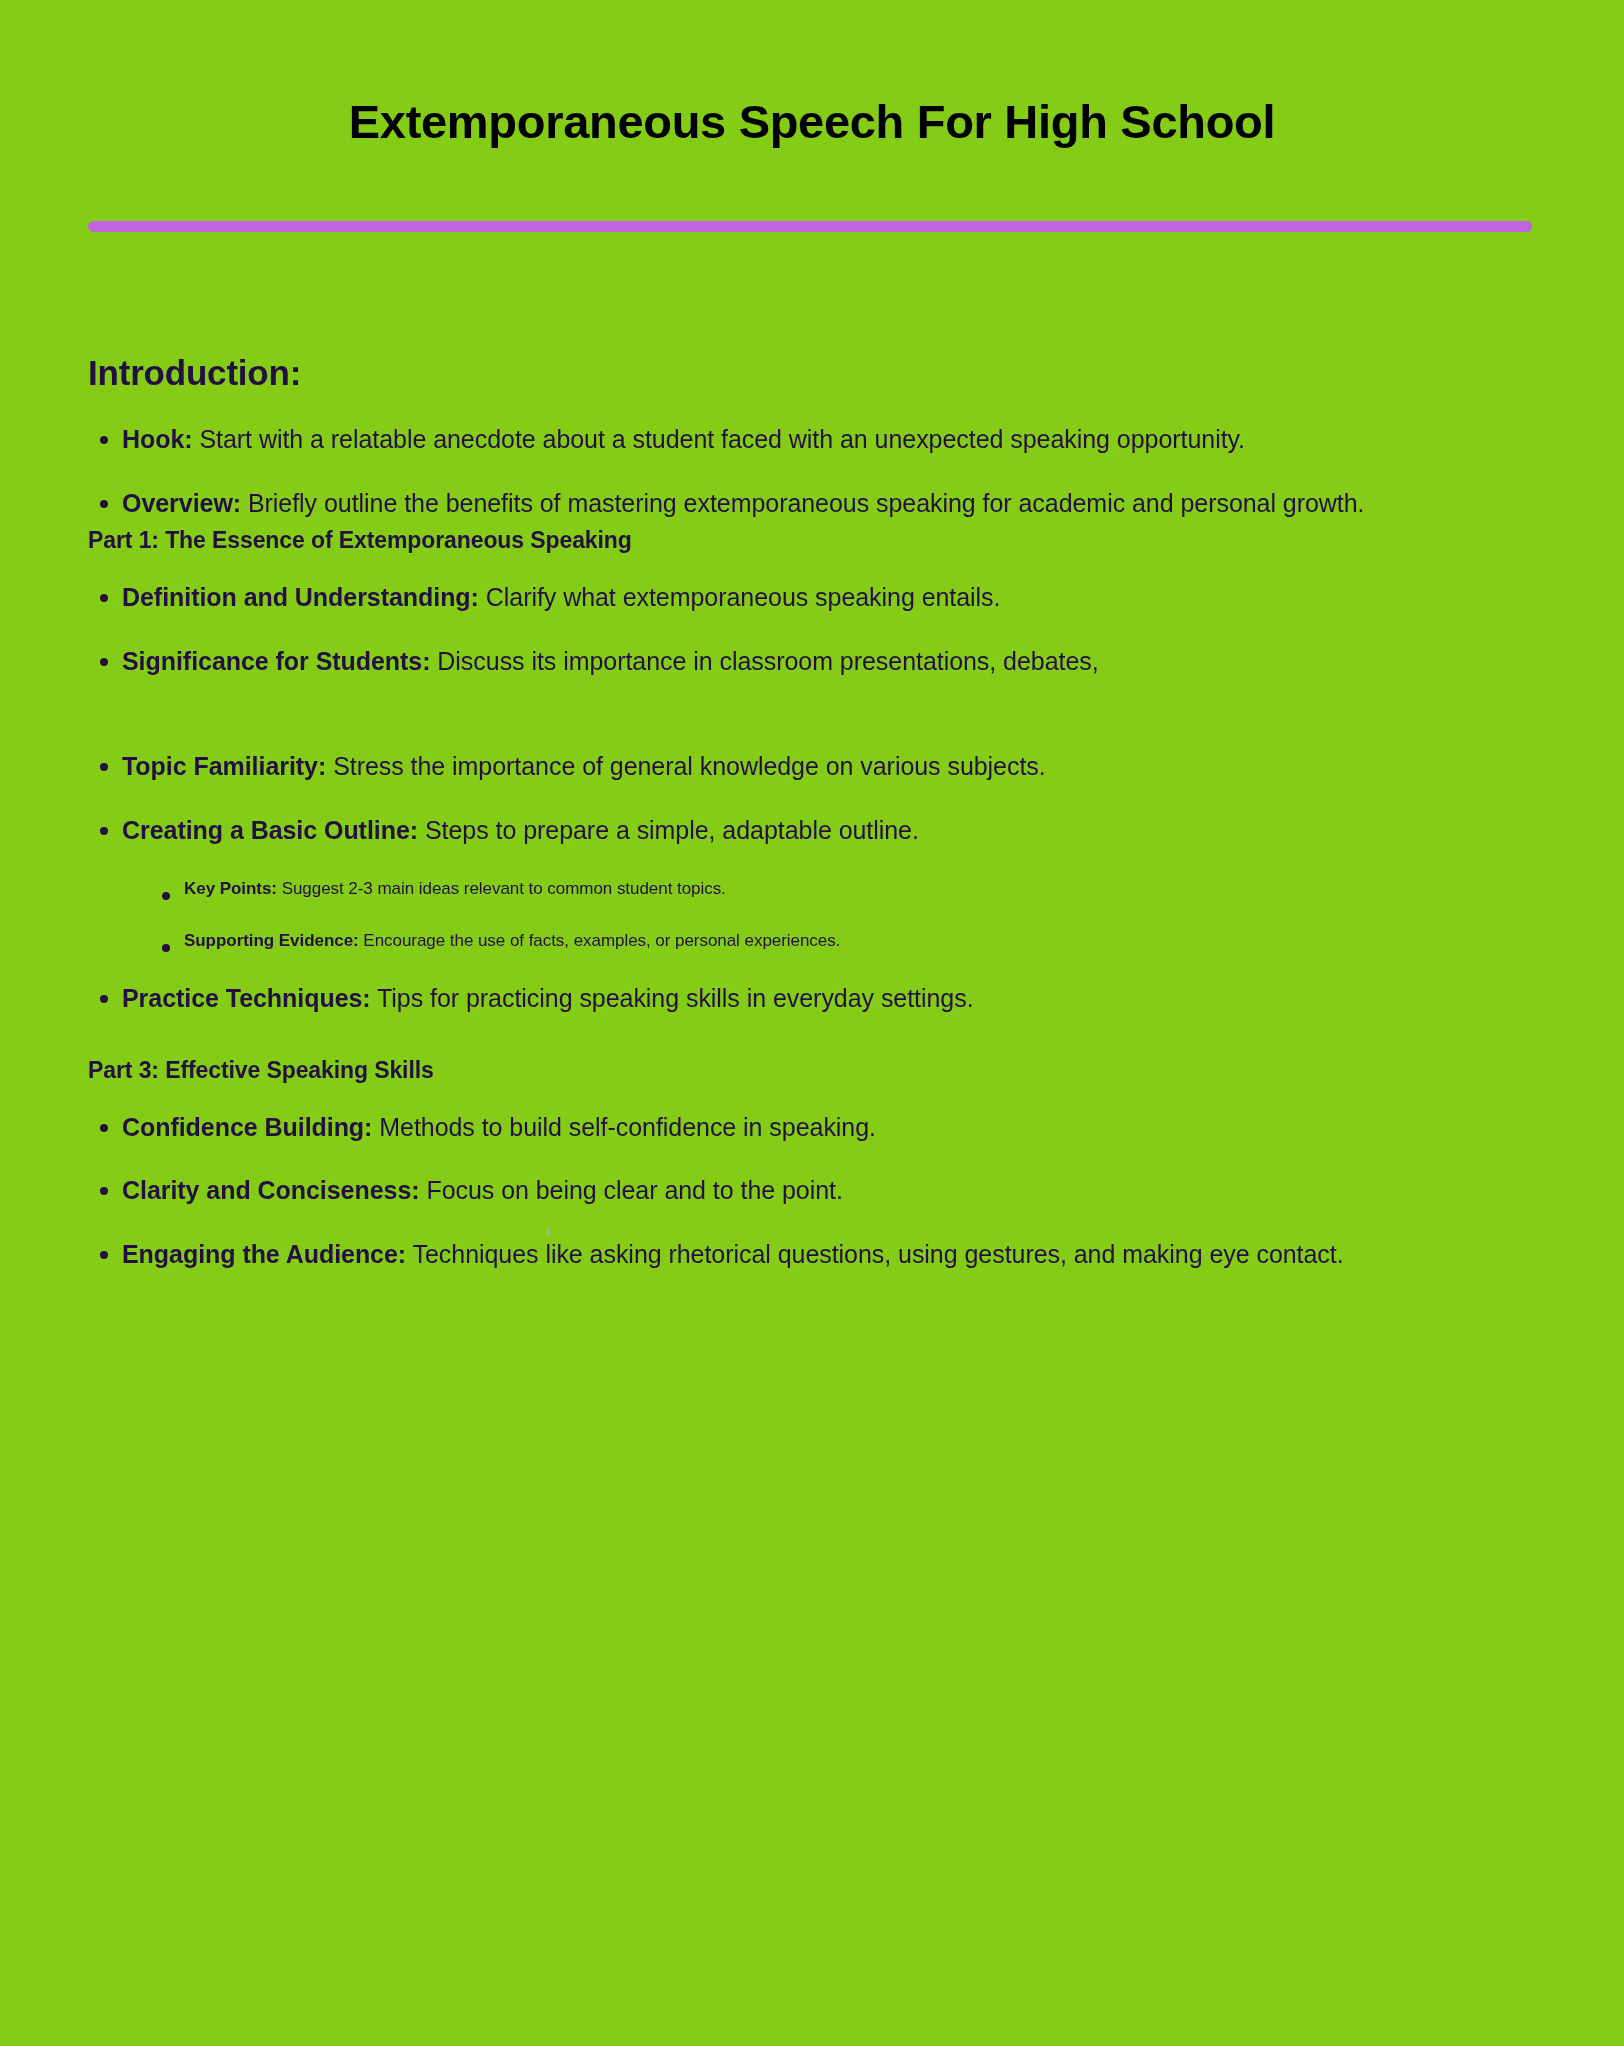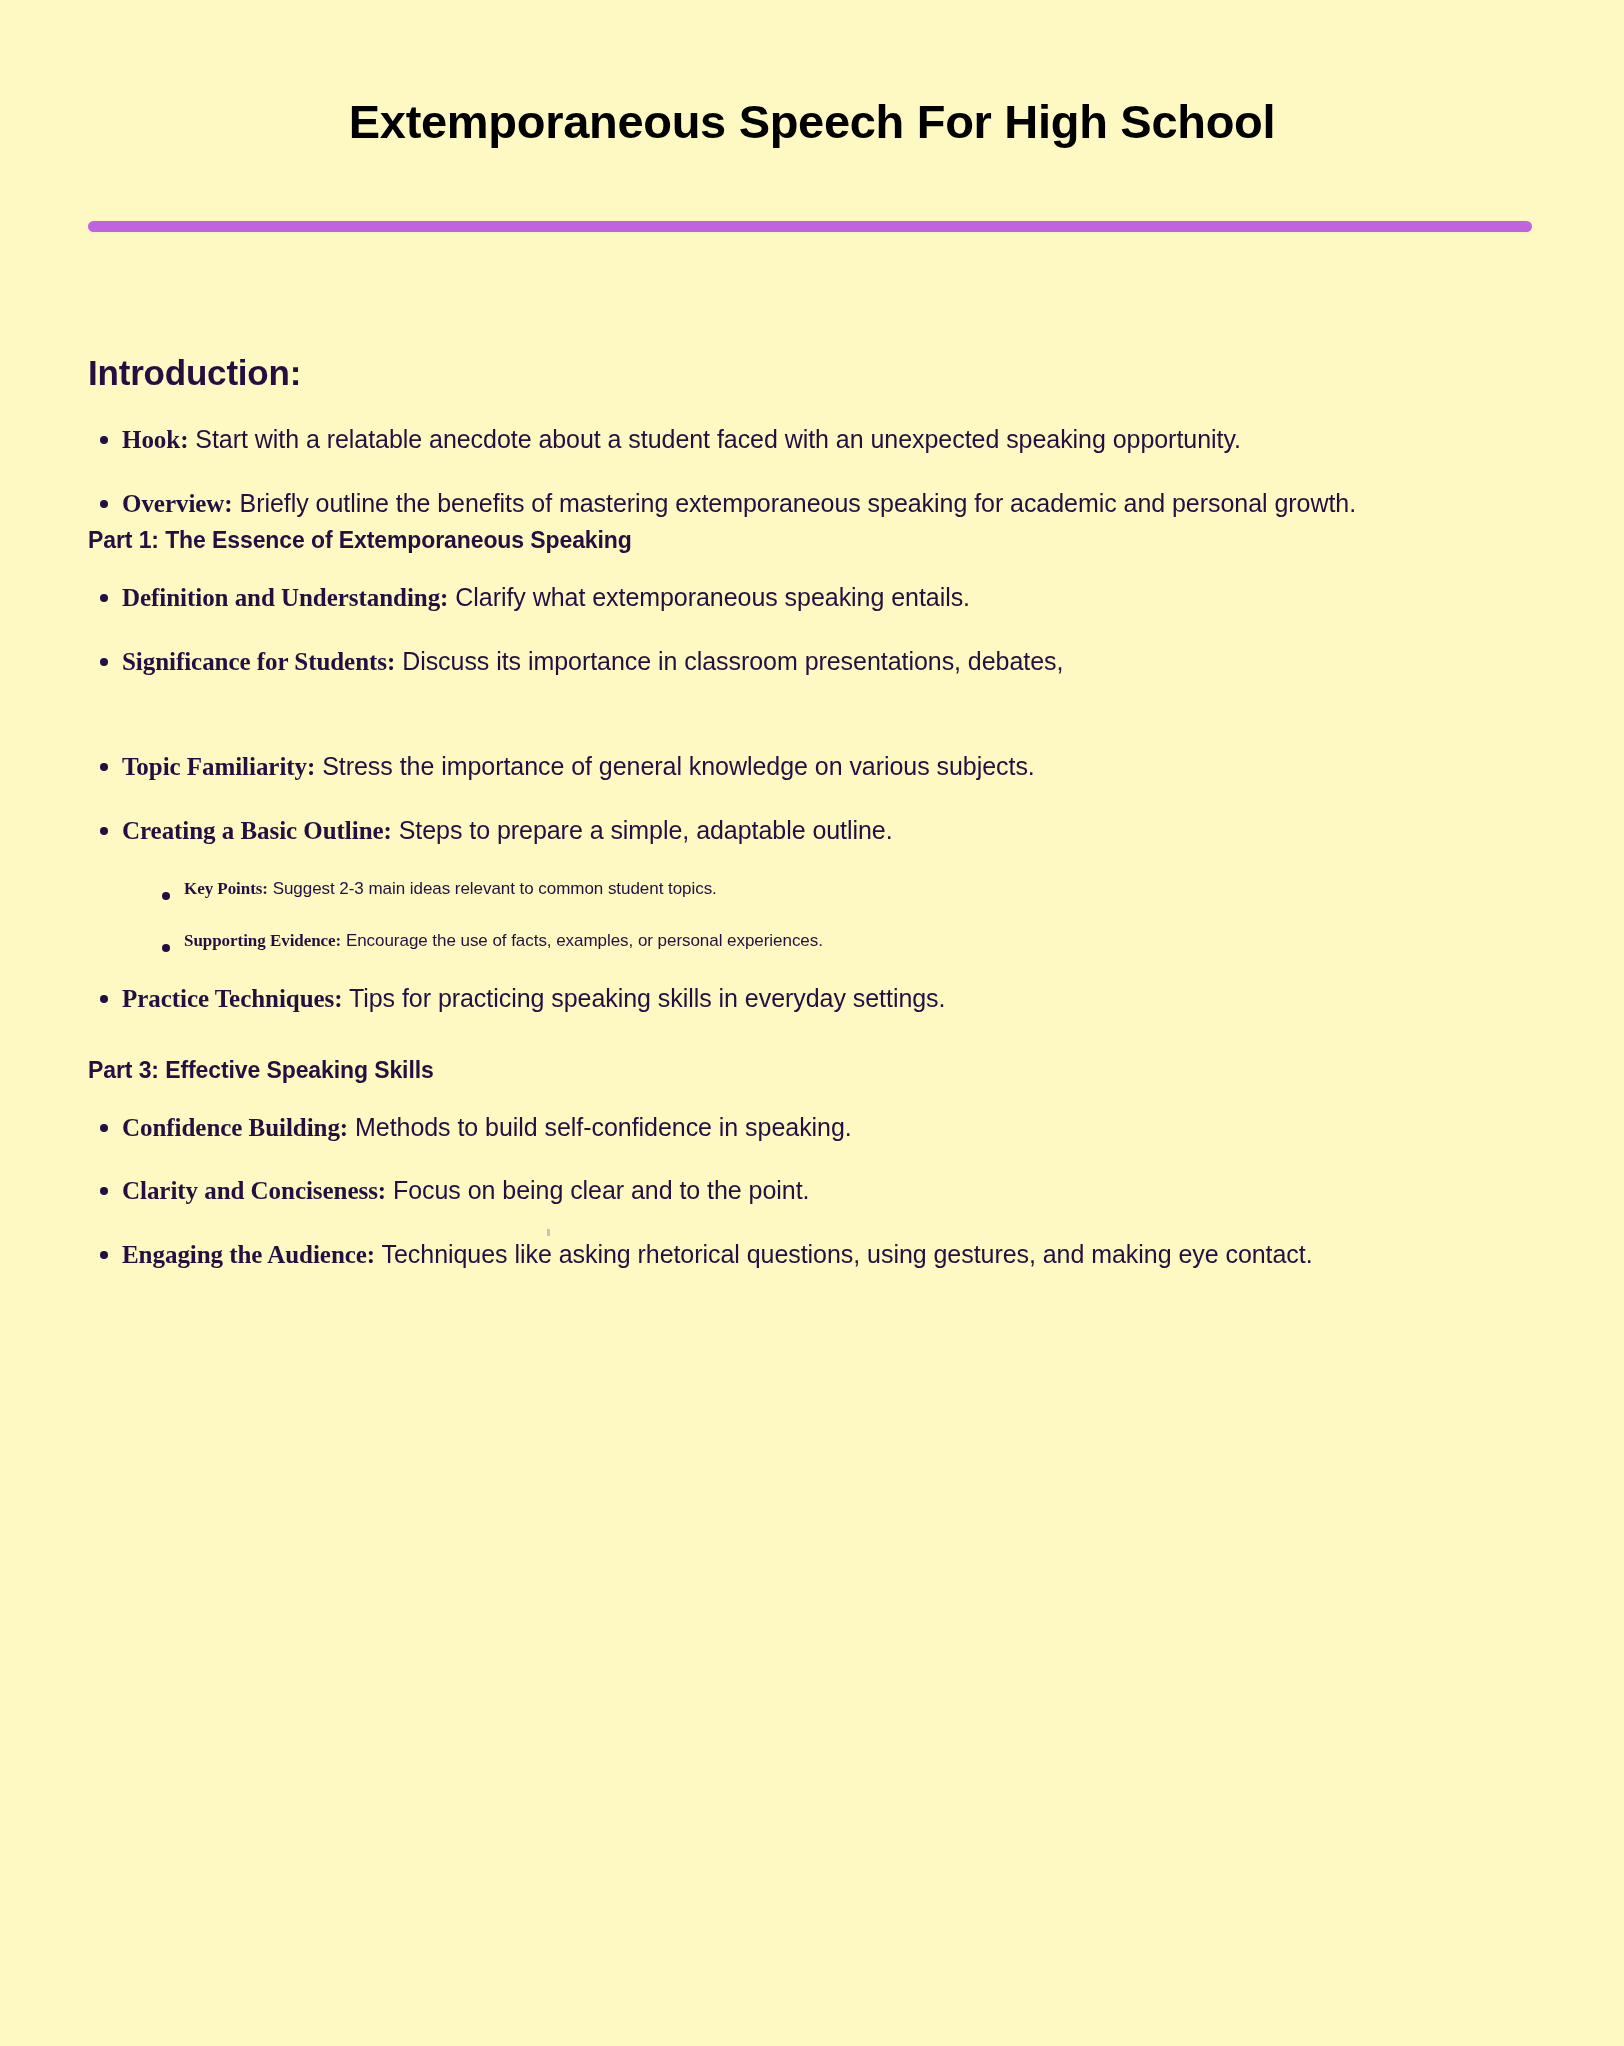--- a/index.html
+++ b/index.html
@@ -12,21 +12,21 @@
     height: 2046px;
     background: #ffffff;
     font-family: "Liberation Sans", sans-serif;
     overflow: hidden;
   }
 
   .page {
     position: relative;
     width: 1624px;
     height: 2046px;
-    background: #fef9c3;
+    background: #84cc16;
     box-sizing: border-box;
   }
 
   
   .doc-title {
     position: absolute;
     top: 62px;
     left: 0;
     width: 1624px;
     text-align: center;
@@ -107,21 +107,20 @@
     position: absolute;
     left: 12px;
     top: 18px;
     width: 8px;
     height: 8px;
     border-radius: 50%;
     background: #231041;
   }
   ul.bullets > li .lead {
     font-weight: 700;
-    font-family: Liberation Serif, serif;
   }
 
   
   ul.nested {
     list-style: none;
     margin: 22px 0 22px 0;
     padding: 0 0 0 28px;
   }
   ul.nested > li {
     position: relative;

